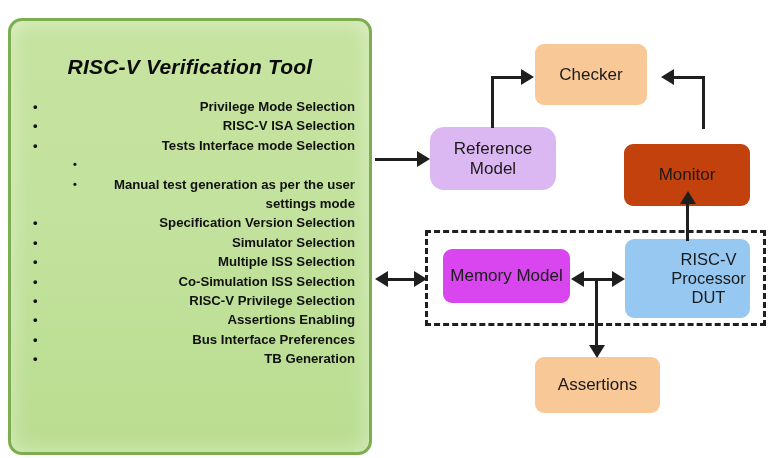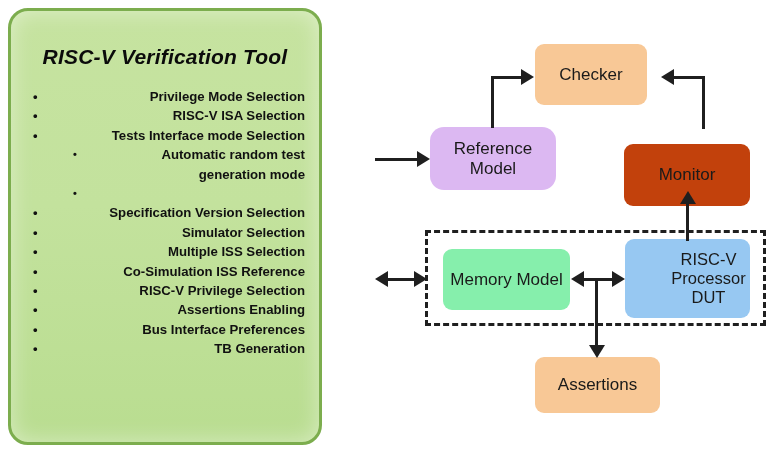--- a/index.html
+++ b/index.html
@@ -15,26 +15,26 @@
     width: 772px;
     height: 458px;
     background: #ffffff;
     overflow: hidden;
   }
 
   
   #tool-panel {
     position: absolute;
     left: 8px;
-    top: 8px;
-    width: 314px;
+    top: 18px;
+    width: 364px;
     height: 437px;
     box-sizing: border-box;
     border: 3px solid #7cad4e;
-    border-radius: 20px;
+    border-radius: 14px;
     background: linear-gradient(180deg, #c6e3a0 0%, #c3e29d 45%, #b9dd90 100%);
     box-shadow: inset 0 0 22px rgba(255,255,255,0.45);
   }
   #tool-title {
     position: absolute;
     left: 0;
     top: 34px;
     width: 100%;
     text-align: center;
     font-size: 21px;
@@ -97,22 +97,22 @@
   #node-reference-model {
     left: 430px; top: 127px; width: 126px; height: 63px;
     background: #dcb8f2;
     border-radius: 14px;
   }
   #node-monitor {
     left: 624px; top: 144px; width: 126px; height: 62px;
     background: #c2410c;
   }
   #node-memory-model {
-    left: 443px; top: 249px; width: 127px; height: 61px;
-    background: #86efac;
+    left: 443px; top: 249px; width: 127px; height: 54px;
+    background: #d946ef;
   }
   #node-dut {
     left: 625px; top: 239px; width: 125px; height: 79px;
     background: #97c8f2;
     font-size: 16.5px;
     line-height: 19px;
     padding-left: 46px;
   }
   #node-assertions {
     left: 535px; top: 357px; width: 125px; height: 56px;
@@ -181,45 +181,45 @@
         <span class="li-text">RISC-V ISA Selection</span>
       </div>
 
       <div class="li-row lvl1">
         <span class="li-bullet">•</span>
         <span class="li-text">Tests Interface mode Selection</span>
       </div>
 
       <div class="li-row lvl2">
         <span class="li-bullet sub">•</span>
-        <span class="li-text">Automatic random test generation mode</span>
       </div>
 
       <div class="li-row lvl2">
         <span class="li-bullet sub">•</span>
+        <span class="li-text">Manual test generation as per the user settings mode</span>
       </div>
 
       <div class="li-row lvl1">
         <span class="li-bullet">•</span>
         <span class="li-text">Specification Version Selection</span>
       </div>
 
       <div class="li-row lvl1">
         <span class="li-bullet">•</span>
         <span class="li-text">Simulator Selection</span>
       </div>
 
       <div class="li-row lvl1">
         <span class="li-bullet">•</span>
         <span class="li-text">Multiple ISS Selection</span>
       </div>
 
       <div class="li-row lvl1">
         <span class="li-bullet">•</span>
-        <span class="li-text">Co-Simulation ISS Reference</span>
+        <span class="li-text">Co-Simulation ISS Selection</span>
       </div>
 
       <div class="li-row lvl1">
         <span class="li-bullet">•</span>
         <span class="li-text">RISC-V Privilege Selection</span>
       </div>
 
       <div class="li-row lvl1">
         <span class="li-bullet">•</span>
         <span class="li-text">Assertions Enabling</span>

